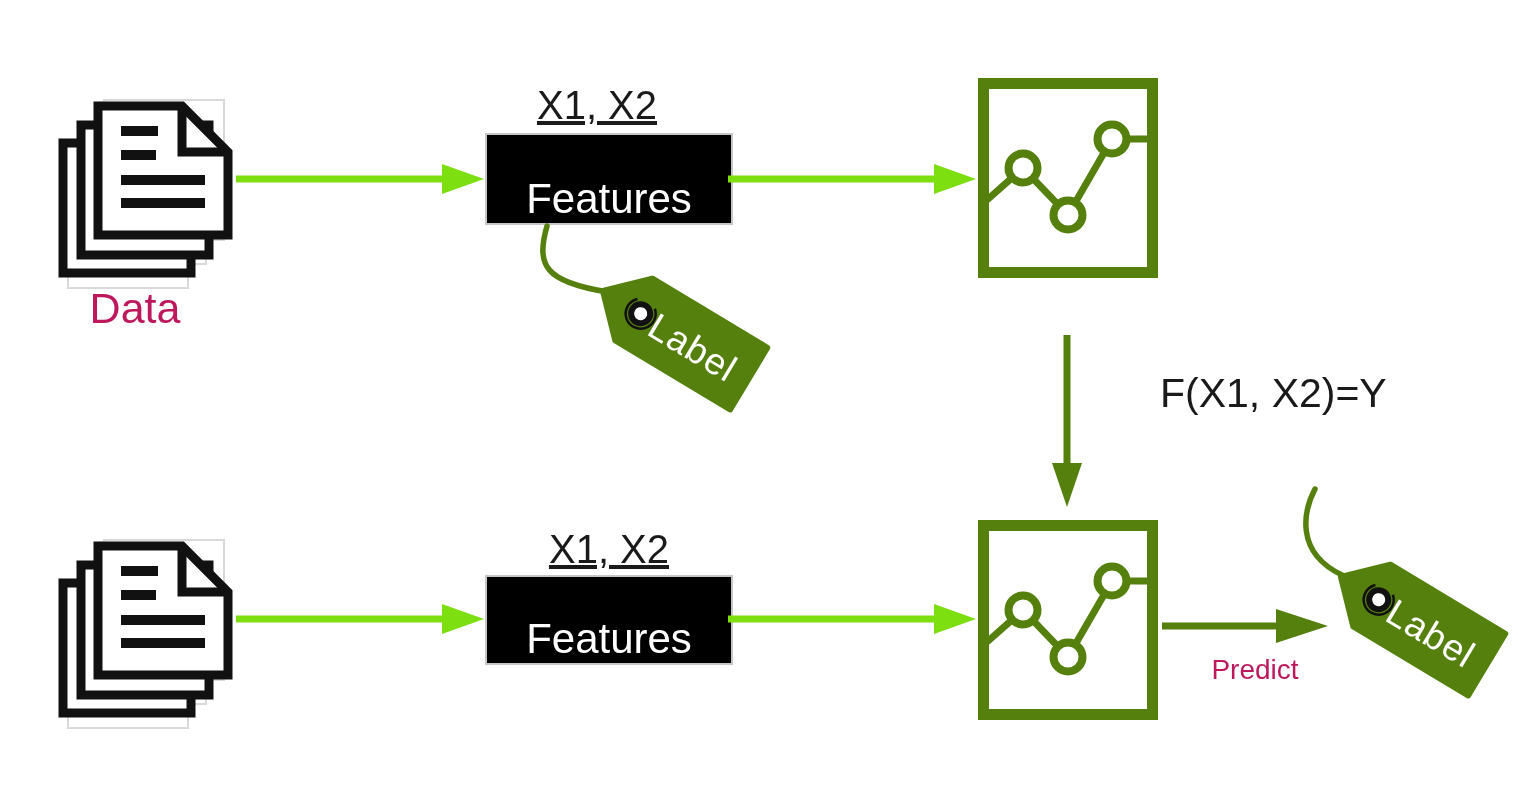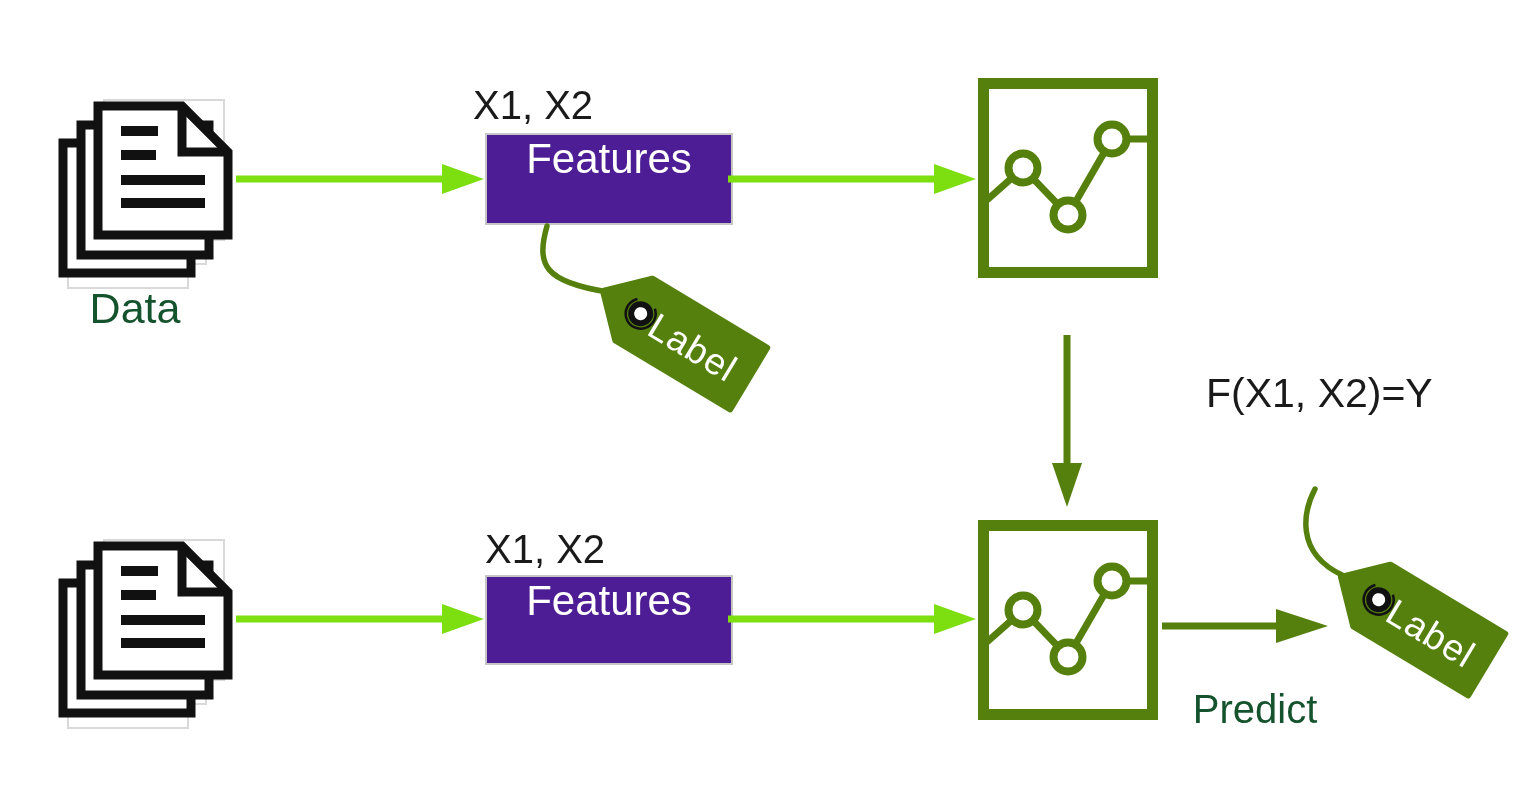--- a/index.html
+++ b/index.html
@@ -1,23 +1,23 @@
 <!DOCTYPE html>
 <html><head>
 <meta charset="utf-8">
 <style>
   html,body{margin:0;padding:0;background:#ffffff;}
   .canvas{position:relative;width:1524px;height:801px;background:#ffffff;overflow:hidden;
           font-family:"Liberation Sans", sans-serif;}
   .abs{position:absolute;}
-  .lbl{position:absolute;color:#14532d;font-size:43px;text-align:center;white-space:nowrap;line-height:1.15;}
-  .annot{position:absolute;color:#1a1a1a;font-size:40px;text-align:left;white-space:nowrap;line-height:1.1;}
-  .free-lbl{position:absolute;color:#1a1a1a;font-size:41px;white-space:nowrap;line-height:1.1;margin-left:46px;}
-  .features-box{position:absolute;box-sizing:border-box;background:#4c1d95;border:2px solid #C6C6C6;
-                display:flex;align-items:flex-start;justify-content:center;}
+  .lbl{position:absolute;color:#be185d;font-size:43px;text-align:center;white-space:nowrap;line-height:1.15;}
+  .annot{position:absolute;color:#1a1a1a;font-size:40px;text-align:center;white-space:nowrap;line-height:1.1;text-decoration:underline;}
+  .free-lbl{position:absolute;color:#1a1a1a;font-size:41px;white-space:nowrap;line-height:1.1;}
+  .features-box{position:absolute;box-sizing:border-box;background:#000000;border:2px solid #C6C6C6;
+                display:flex;align-items:flex-end;justify-content:center;}
   .features-box span{color:#ffffff;font-size:42px;}
   .tag-text{font-size:37px;fill:#ffffff;letter-spacing:1px;text-anchor:middle;}
 </style>
 </head>
 <body>
 
 <div class="canvas">
 
   <svg width="0" height="0" style="position:absolute" aria-hidden="true">
     <defs>
@@ -109,21 +109,21 @@
   </svg>
 
   <svg class="abs" style="left:978px;top:520px" width="180" height="200" viewBox="0 0 180 200">
     <use href="#model-icon"></use>
   </svg>
 
   <svg class="abs" style="left:1160px;top:606px" width="172" height="40" viewBox="0 0 172 40">
     <line x1="2" y1="20" x2="122" y2="20" stroke="#55800E" stroke-width="7"></line>
     <polygon points="116,3 116,37 168,20" fill="#55800E"></polygon>
   </svg>
-  <div class="lbl" style="left:1165px;top:686px;width:180px;font-size:40px">Predict</div>
+  <div class="lbl" style="left:1165px;top:654px;width:180px;font-size:28px">Predict</div>
 
   <svg class="abs" style="left:1270px;top:478px" width="254" height="245" viewBox="0 0 254 245">
     <path d="M 45 11 C 34 32, 24 74, 72 97" fill="none" stroke="#55800E" stroke-width="5.5" stroke-linecap="round"></path>
     <g transform="translate(92.6,63) rotate(31)">
       <use href="#tag-shape"></use>
       <text x="106" y="57" class="tag-text">Label</text>
     </g>
   </svg>
 
 </div>

